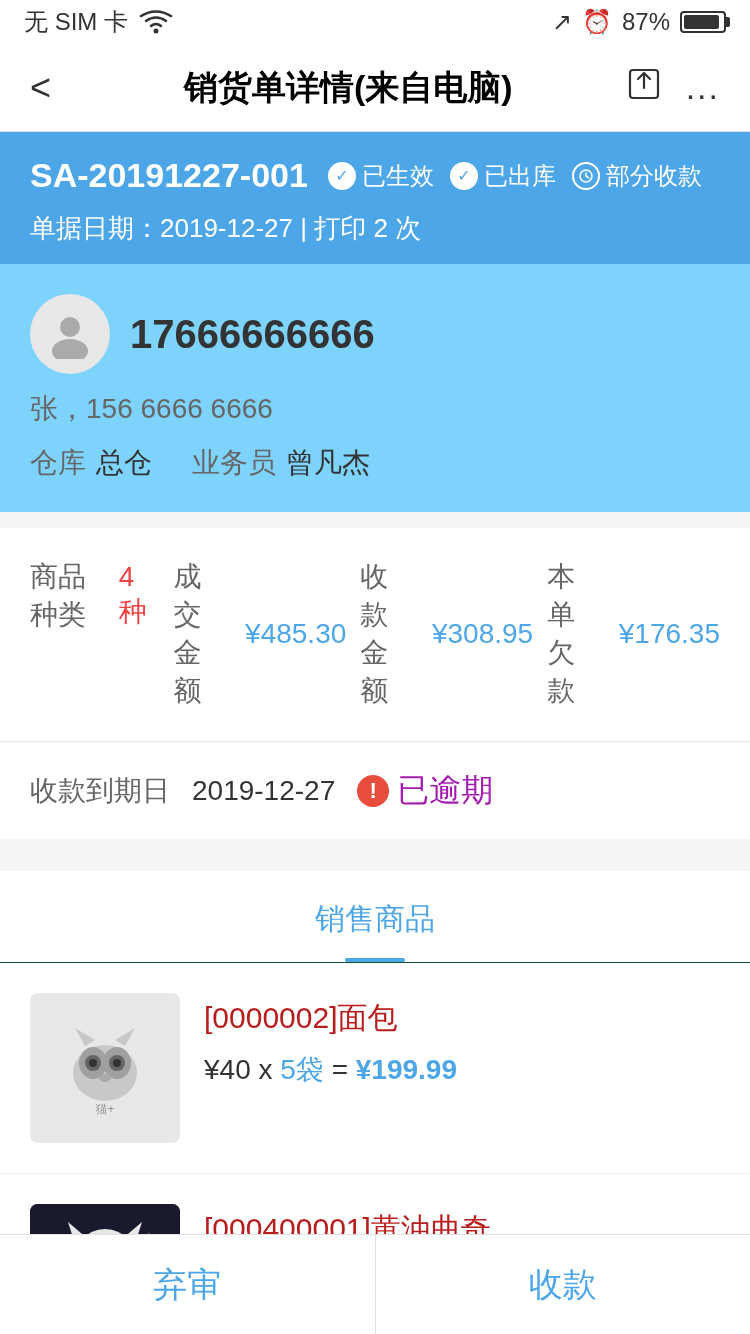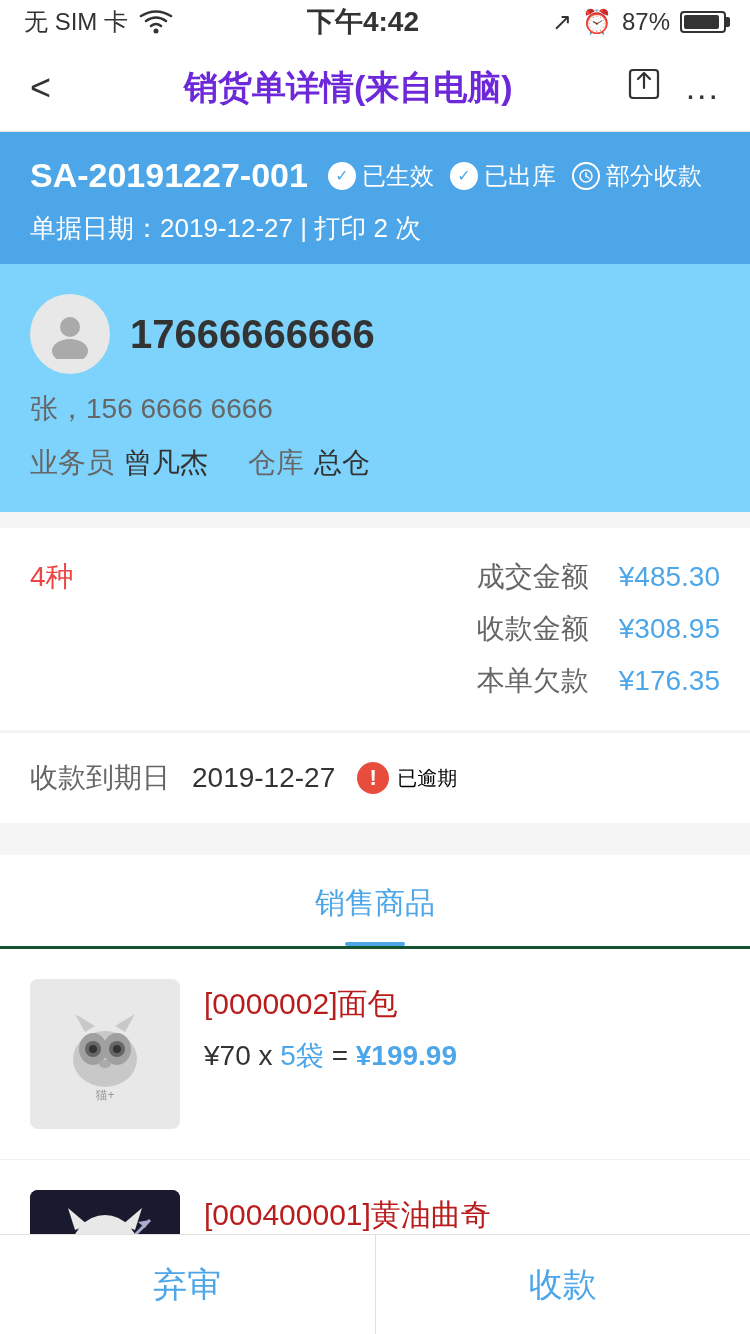--- a/index.html
+++ b/index.html
@@ -69,21 +69,21 @@
       font-size: 36px;
       color: #333;
       cursor: pointer;
       padding-right: 20px;
     }
     .nav-title {
       flex: 1;
       text-align: center;
       font-size: 34px;
       font-weight: 600;
-      color: #6d28d9;
+      color: #000000;
     }
     .nav-right {
       display: flex;
       align-items: center;
       gap: 24px;
     }
 
     
     .header-banner {
       background: #4da6e8;
@@ -203,21 +203,21 @@
       display: flex;
       align-items: center;
       gap: 10px;
       font-size: 28px;
       color: #333;
     }
     .stats-label { color: #666; }
     .stats-value { color: #ef4444; font-weight: 500; }
     .stats-right {
       display: flex;
-      flex-direction: column;
+      flex-direction: row;
       align-items: flex-end;
       gap: 14px;
       margin-left: 24px;
     }
     .stat-item {
       display: flex;
       align-items: center;
       gap: 30px;
       font-size: 28px;
     }
@@ -248,32 +248,32 @@
       background: #e74c3c;
       border-radius: 50%;
       display: flex;
       align-items: center;
       justify-content: center;
       color: #fff;
       font-size: 22px;
       font-weight: 700;
     }
     .overdue-text {
-      font-size: 20px;
-      color: #000000;
+      font-size: 32px;
+      color: #a21caf;
     }
 
     
     .tabs-section {
       background: #fff;
       margin-top: 16px;
     }
     .tabs-row {
       display: flex;
-      border-bottom: 3px solid #14532d;
+      border-bottom: 1px solid #14532d;
     }
     .tab-item {
       flex: 1;
       text-align: center;
       padding: 28px 0 22px;
       font-size: 30px;
       cursor: pointer;
       position: relative;
     }
     .tab-item.active {
@@ -383,21 +383,20 @@
   <div class="status-bar-left">
     <span>无 SIM 卡</span>
     <svg width="36" height="26" viewBox="0 0 36 26">
       <path d="M18 22 L18 22" stroke="#333" stroke-width="3" stroke-linecap="round"></path>
       <path d="M13 17 Q18 13 23 17" stroke="#333" stroke-width="2.5" fill="none" stroke-linecap="round"></path>
       <path d="M8 12 Q18 5 28 12" stroke="#333" stroke-width="2.5" fill="none" stroke-linecap="round"></path>
       <path d="M3 7 Q18 -2 33 7" stroke="#333" stroke-width="2.5" fill="none" stroke-linecap="round"></path>
       <circle cx="18" cy="22" r="2.5" fill="#333"></circle>
     </svg>
   </div>
-  <div class="status-bar-center">下午4:42</div>
   <div class="status-bar-right">
     <span>↗</span>
     <span>⏰</span>
     <span>87%</span>
     <div class="battery-bar">
       <div class="battery-fill"></div>
     </div>
   </div>
 </div>
 
@@ -450,35 +449,36 @@
       <svg viewBox="0 0 50 50">
         <circle cx="25" cy="18" r="10" fill="#aaa"></circle>
         <ellipse cx="25" cy="42" rx="18" ry="12" fill="#aaa"></ellipse>
       </svg>
     </div>
     <span class="customer-name">17666666666</span>
   </div>
   <div class="customer-detail">张，156 6666 6666</div>
   <div class="customer-meta">
     <div class="meta-item">
+      <span class="meta-label">仓库</span>
+      <span class="meta-value">总仓</span>
+    </div>
+    <div class="meta-item">
       <span class="meta-label">业务员</span>
       <span class="meta-value">曾凡杰</span>
-    </div>
-    <div class="meta-item">
-      <span class="meta-label">仓库</span>
-      <span class="meta-value">总仓</span>
     </div>
   </div>
 </div>
 
 <div class="section-divider"></div>
 
 <div class="stats-section">
   <div class="stats-row">
     <div class="stats-left">
+      <span class="stats-label">商品种类</span>
       <span class="stats-value">4种</span>
     </div>
     <div class="stats-right">
       <div class="stat-item">
         <span class="stat-name">成交金额</span>
         <span class="stat-amount">¥485.30</span>
       </div>
       <div class="stat-item">
         <span class="stat-name">收款金额</span>
         <span class="stat-amount">¥308.95</span>
@@ -528,21 +528,21 @@
 
         <polygon points="30,28 20,10 40,22" fill="#c8c8c8"></polygon>
         <polygon points="70,28 80,10 60,22" fill="#c8c8c8"></polygon>
 
         <text x="50" y="95" text-anchor="middle" font-size="12" fill="#999">猫+</text>
       </svg>
     </div>
     <div class="product-info">
       <div class="product-name">[0000002]面包</div>
       <div class="product-price">
-        <span>¥70</span>
+        <span>¥40</span>
         <span> x </span>
         <span class="price-highlight"><span>5</span><span>袋</span></span>
         <span> = </span>
         <span class="price-total">¥199.99</span>
       </div>
     </div>
   </div>
 
   <div class="product-item">
     <div class="product-thumb-dark">

